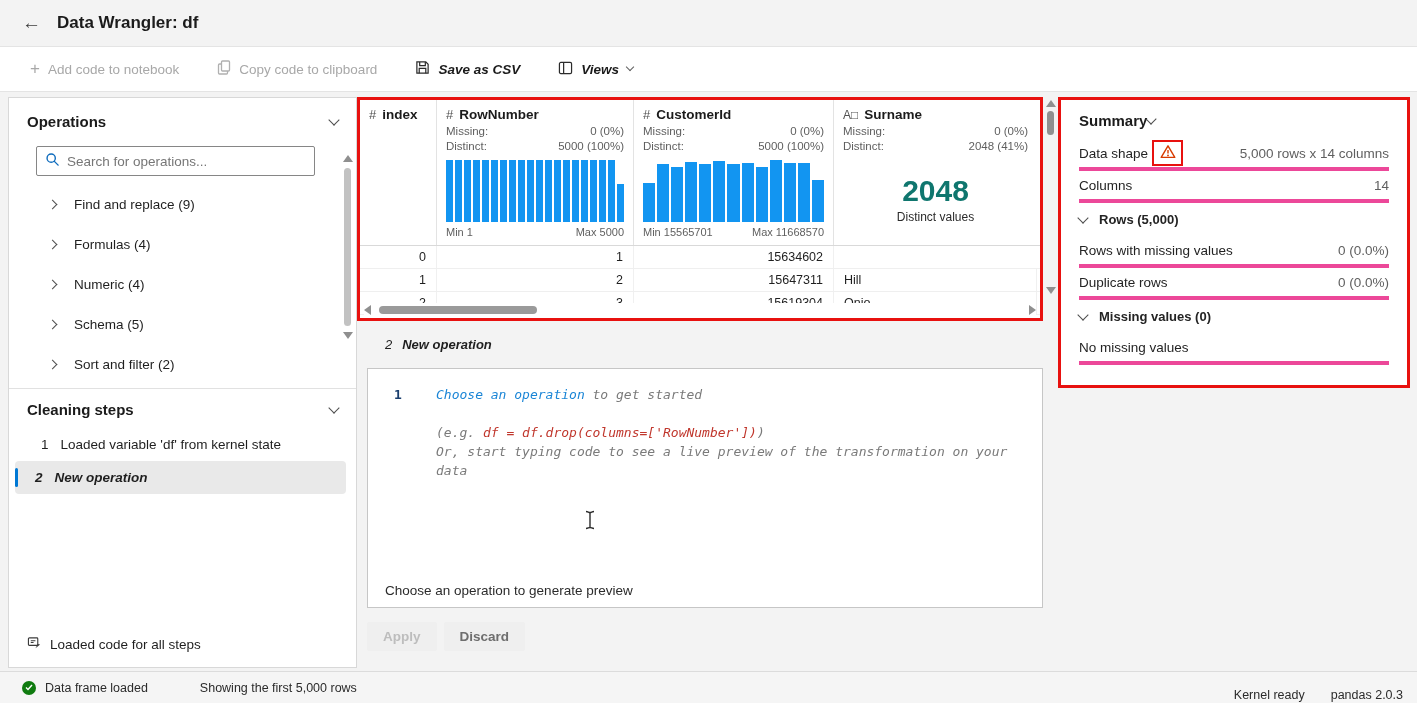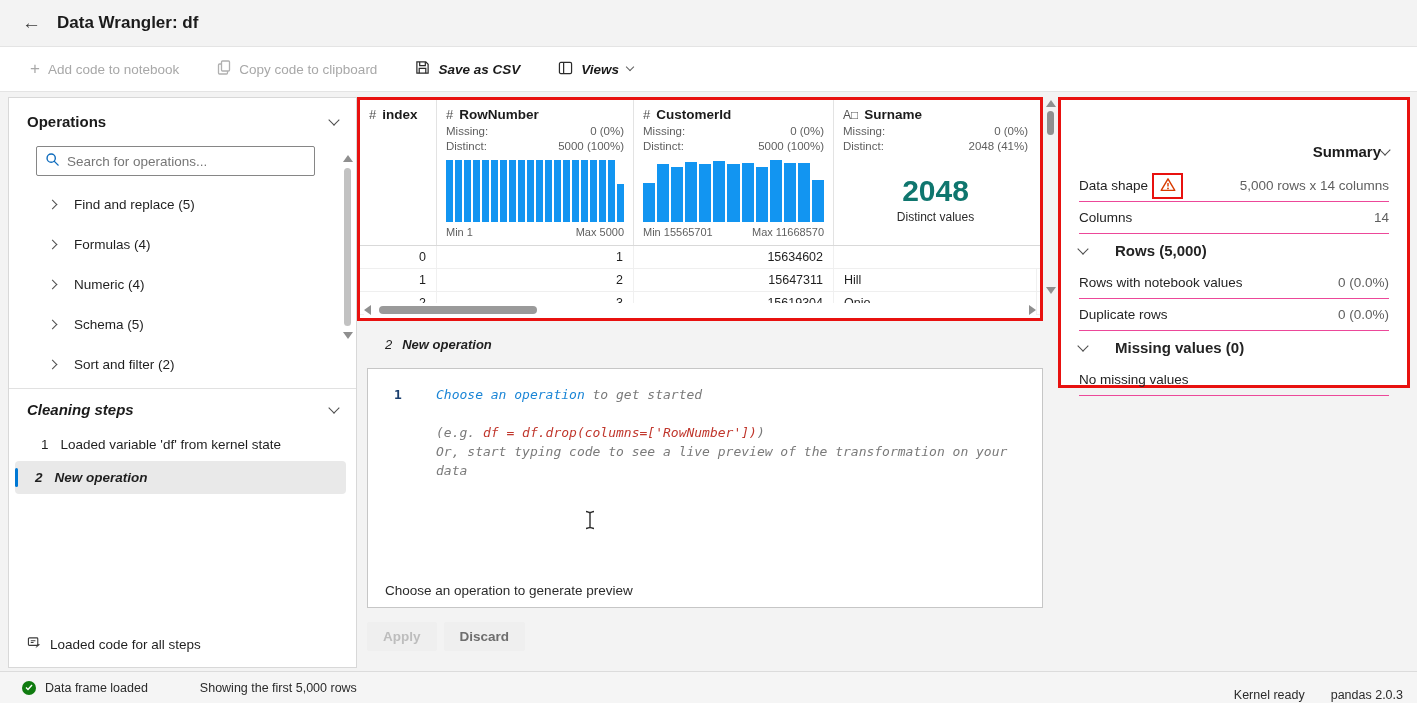--- a/index.html
+++ b/index.html
@@ -73,25 +73,25 @@
   .blank-line { height:19px; }
   .editor-footer { position:absolute; left:17px; bottom:9px; font-size:13.5px; color:#2b2b2b; }
   .btn-row { position:absolute; left:367px; top:622px; display:flex; gap:7px; }
   .btn { height:29px; border-radius:2px; border:none; font-size:13.5px; padding:0 16px; font-family:"Liberation Sans",sans-serif; font-weight:600; }
   .btn.apply { background:#efefef; color:#bdbdbd; }
   .btn.discard { background:#efefef; color:#6e6e6e; cursor:pointer; }
   .ibeam { position:absolute; left:584px; top:510px; }
 
   
   .summary-box { position:absolute; left:1058px; top:97px; width:352px; height:291px; border:3px solid #e8110f; background:#fff; padding:12px 18px 0 18px; }
-  .sum-header { display:flex; align-items:center; justify-content:flex-end; margin-bottom:10px;margin-top:31px; }
-  .sum-row { display:flex; align-items:center; height:32px; border-bottom:1px solid #ec4899; font-size:13.5px; }
+  .sum-header { display:flex; align-items:center; justify-content:flex-start; margin-bottom:10px; }
+  .sum-row { display:flex; align-items:center; height:32px; border-bottom:4px solid #ec4899; font-size:13.5px; }
   .sum-label { color:#242424; }
   .sum-value { margin-left:auto; color:#5f5f5f; }
-  .sum-sec { display:flex; align-items:center; gap:28px; height:33px; font-size:15px; font-weight:bold; color:#242424; }
+  .sum-sec { display:flex; align-items:center; gap:12px; height:33px; font-size:13px; font-weight:bold; color:#242424; }
   .warn-box { border:2px solid #e8110f; width:31px; height:26px; display:flex; align-items:center; justify-content:center; margin-left:4px; }
 
   
   .statusbar { position:absolute; left:0; top:671px; width:100%; height:32px; background:#f5f5f5; border-top:1px solid #dcdcdc; display:flex; align-items:center; font-size:12.5px; color:#2b2b2b; padding:0 14px 0 22px; }
   .status-left { display:flex; align-items:center; gap:9px; }
   .status-mid { margin-left:52px; }
   .status-right { margin-left:auto; display:flex; gap:26px;margin-top:15px; }
   .check-circle { width:14px; height:14px; border-radius:50%; background:#0f7b0f; display:flex; align-items:center; justify-content:center; }
 </style>
 </head>
@@ -147,21 +147,21 @@
     <span>
       <svg width="15" height="15" viewBox="0 0 16 16">
           <circle cx="6.6" cy="6.6" r="4.4" fill="none" stroke="#0f6cbd" stroke-width="1.5"></circle>
           <line x1="10" y1="10" x2="14" y2="14" stroke="#0f6cbd" stroke-width="1.5" stroke-linecap="round"></line>
         </svg>
     </span>
     <input type="text" placeholder="Search for operations..." style="">
   </div>
   <div class="op-item">
       <span class="chev-r"></span>
-      <span>Find and replace (5)</span>
+      <span>Find and replace (9)</span>
     </div>
   <div class="op-item">
       <span class="chev-r"></span>
       <span>Formulas (4)</span>
     </div>
   <div class="op-item">
       <span class="chev-r"></span>
       <span>Numeric (4)</span>
     </div>
   <div class="op-item">
@@ -171,21 +171,21 @@
   <div class="op-item">
       <span class="chev-r"></span>
       <span>Sort and filter (2)</span>
     </div>
   <div class="ops-scroll">
     <div class="tri-u"></div>
     <div class="ops-thumb"></div>
     <div class="tri-d"></div>
   </div>
   <div class="section-divider"></div>
-  <div class="panel-header" style="padding-top:12px;font-style:italic;">
+  <div class="panel-header" style="padding-top:12px;">
     <span class="panel-title">Cleaning steps</span>
     <span class="chev-d"></span>
   </div>
   <div class="step-row">
     <span>1</span>
     <span>Loaded variable 'df' from kernel state</span>
   </div>
   <div class="step-row selected">
     <span class="sel-bar"></span>
     <span>2</span>
@@ -385,21 +385,21 @@
   </div>
   <div class="sum-row">
     <span class="sum-label">Columns</span>
     <span class="sum-value">14</span>
   </div>
   <div class="sum-sec">
     <span class="chev-d"></span>
     <span>Rows (5,000)</span>
   </div>
   <div class="sum-row">
-    <span class="sum-label">Rows with notebook values</span>
+    <span class="sum-label">Rows with missing values</span>
     <span class="sum-value">0 (0.0%)</span>
   </div>
   <div class="sum-row">
     <span class="sum-label">Duplicate rows</span>
     <span class="sum-value">0 (0.0%)</span>
   </div>
   <div class="sum-sec">
     <span class="chev-d"></span>
     <span>Missing values (0)</span>
   </div>

